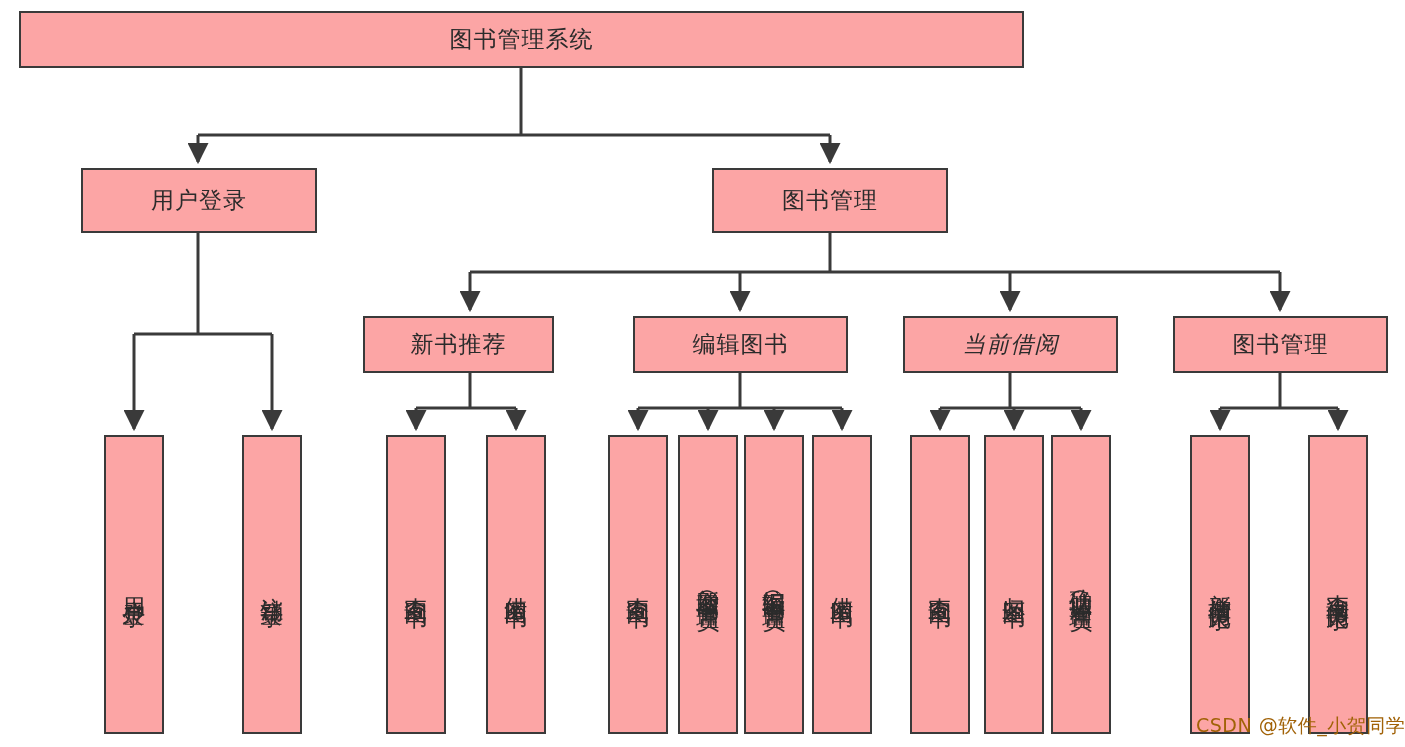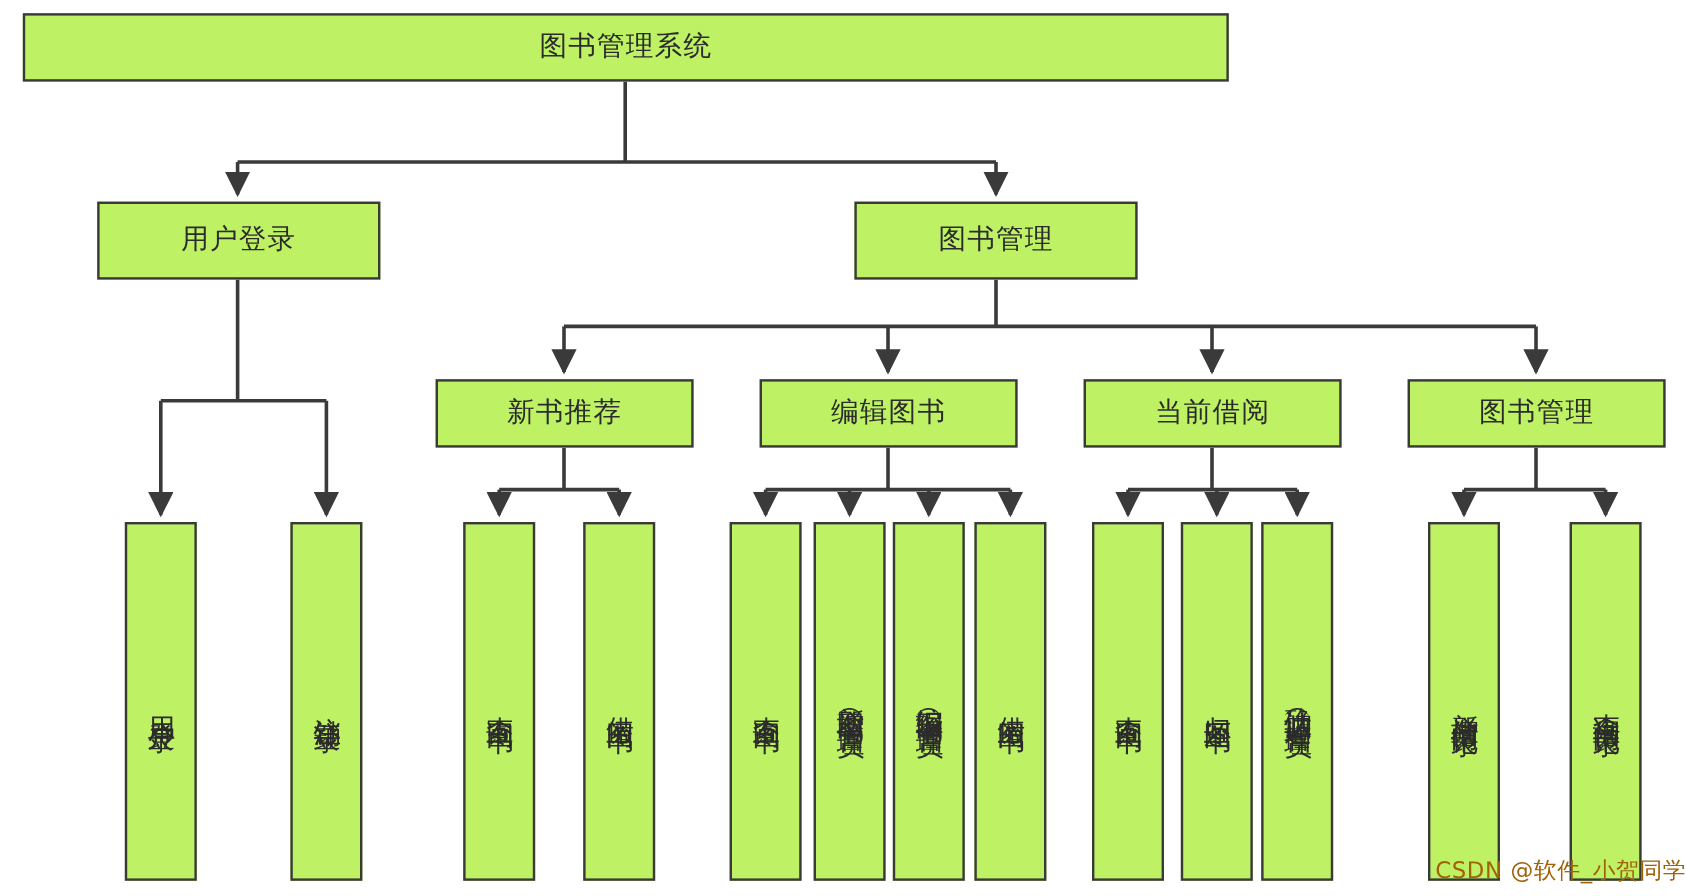--- a/index.html
+++ b/index.html
@@ -21,21 +21,21 @@
   #edges {
     position: absolute;
     left: 0;
     top: 0;
     width: 1405px;
     height: 747px;
   }
   .node {
     position: absolute;
     box-sizing: border-box;
-    background: #bef264;
+    background: #fca5a5;
     border: 2px solid #3a3a3a;
     display: flex;
     align-items: center;
     justify-content: center;
     color: #2b2b2b;
     z-index: 3;
   }
   .node-h {
     font-size: 23px;
     letter-spacing: 1px;
@@ -133,27 +133,27 @@
   <div id="nodes">
       <div class="node node-h node-root" style="left: 19px; top: 11px; width: 1005px; height: 57px;">
         <span class="label">图书管理系统</span>
       </div>
       <div class="node node-h" style="left: 81px; top: 168px; width: 236px; height: 65px;">
         <span class="label">用户登录</span>
       </div>
       <div class="node node-h" style="left: 712px; top: 168px; width: 236px; height: 65px;">
         <span class="label">图书管理</span>
       </div>
-      <div class="node node-h" style="left: 363px; top: 316px; width: 215px; height: 57px;">
+      <div class="node node-h" style="left: 363px; top: 316px; width: 191px; height: 57px;">
         <span class="label">新书推荐</span>
       </div>
       <div class="node node-h" style="left: 633px; top: 316px; width: 215px; height: 57px;">
         <span class="label">编辑图书</span>
       </div>
-      <div class="node node-h" style="left: 903px; top: 316px; width: 215px; height: 57px;">
+      <div class="node node-h" style="left: 903px; top: 316px; width: 215px; height: 57px; font-style: italic;">
         <span class="label">当前借阅</span>
       </div>
       <div class="node node-h" style="left: 1173px; top: 316px; width: 215px; height: 57px;">
         <span class="label">图书管理</span>
       </div>
       <div class="node node-v" style="left: 104px; top: 435px; width: 60px; height: 299px;">
         <span class="label">用户登录</span>
       </div>
       <div class="node node-v" style="left: 242px; top: 435px; width: 60px; height: 299px;">
         <span class="label">注销登录</span>

